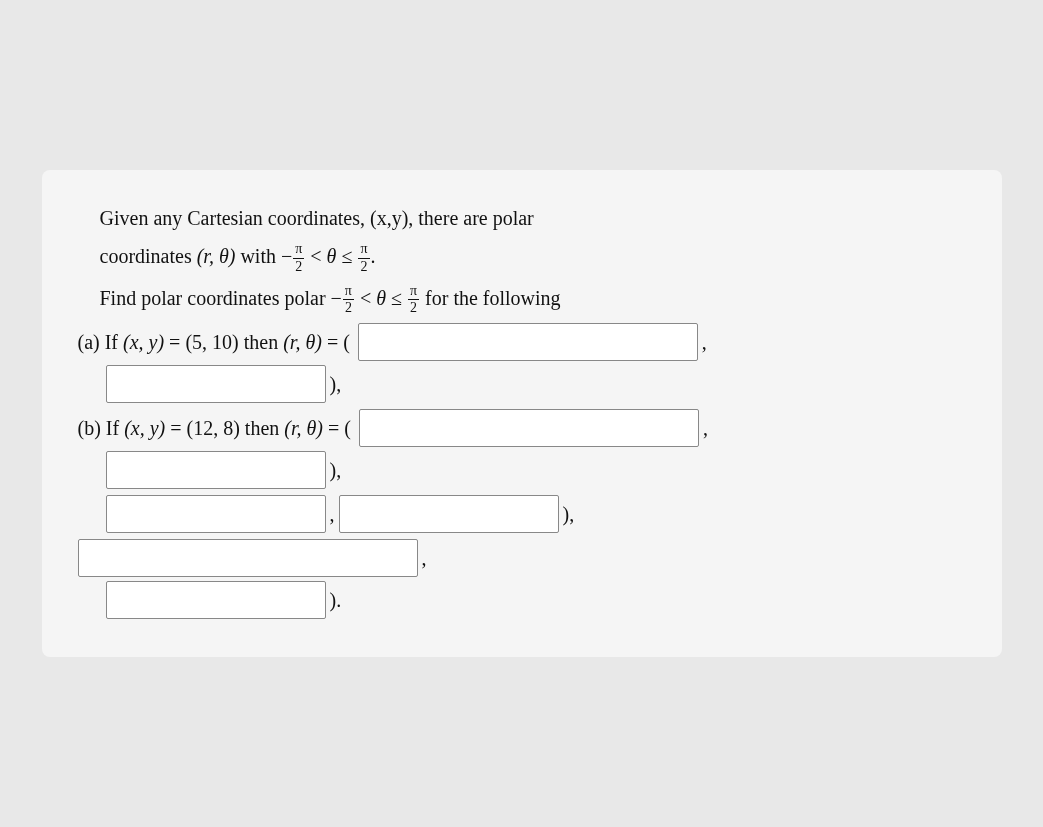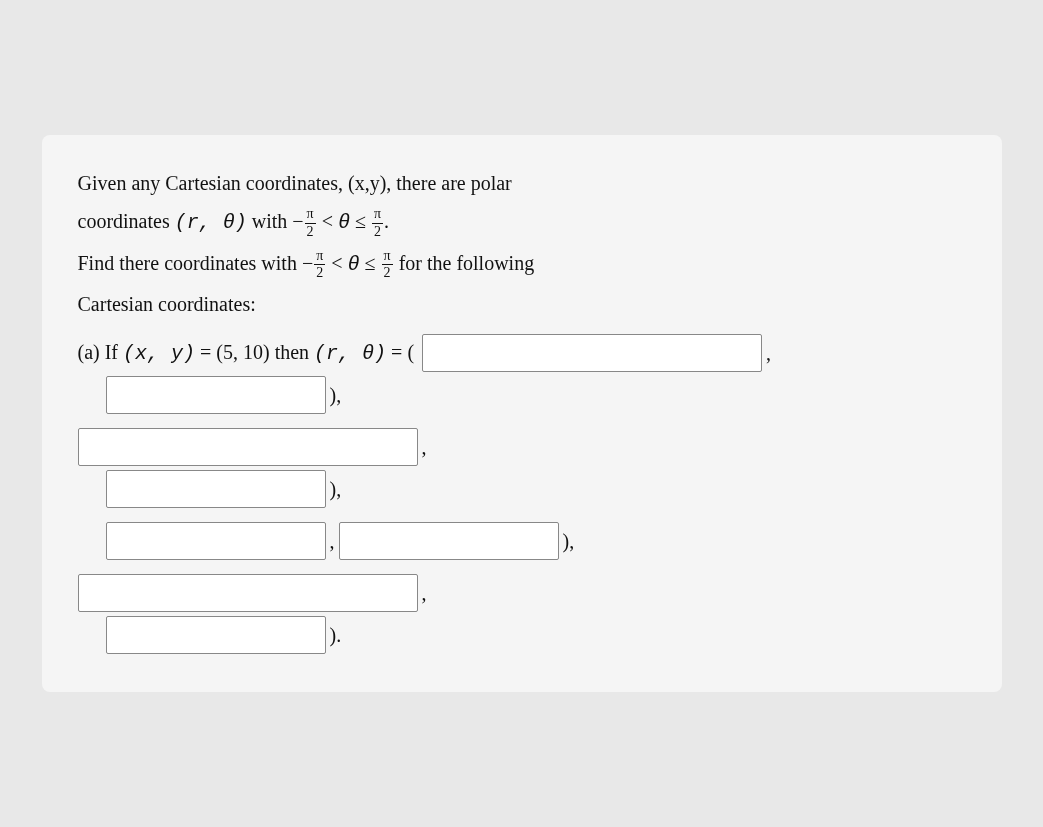--- a/index.html
+++ b/index.html
@@ -19,24 +19,25 @@
       border-radius: 8px;
       padding: 32px 36px;
       width: 960px;
       font-size: 20px;
       line-height: 1.6;
       color: #111;
     }
 
     .intro-text {
       margin-bottom: 6px;
+      margin-left: 22px;
     }
 
     .problem-block {
-      margin-top: 14px;
+      margin-top: 6px;
     }
 
     .problem-line {
       display: flex;
       align-items: center;
       flex-wrap: wrap;
       gap: 4px;
       margin-bottom: 4px;
     }
 
@@ -58,21 +59,21 @@
       display: flex;
       align-items: center;
       margin-left: 28px;
       margin-bottom: 6px;
       gap: 4px;
     }
 
     
     .math {
       font-style: italic;
-      font-family: Liberation Mono, monospace;
+      font-family: Liberation Serif, serif;
     }
 
     .frac {
       display: inline-flex;
       flex-direction: column;
       align-items: center;
       vertical-align: middle;
       font-size: 0.7em;
       margin: 0 1px;
     }
@@ -102,44 +103,44 @@
   <div class="intro-text">
     <span>coordinates <span class="math">(r, θ)</span> with −</span><span class="frac">
         <span class="num">π</span>
         <span class="den">2</span>
       </span><span> &lt; <span class="math">θ</span> ≤ </span><span class="frac">
         <span class="num">π</span>
         <span class="den">2</span>
       </span><span>.</span>
   </div>
   <div class="intro-text">
-    <span>Find there coordinates with −</span><span class="frac">
+    <span>Find polar coordinates polar −</span><span class="frac">
         <span class="num">π</span>
         <span class="den">2</span>
       </span><span> &lt; <span class="math">θ</span> ≤ </span><span class="frac">
         <span class="num">π</span>
         <span class="den">2</span>
       </span><span> for the following</span>
   </div>
-  <div class="intro-text">Cartesian coordinates:</div>
 
   <div class="problem-block">
     <div class="problem-line">
       <span class="problem-label">(a) If <span class="math">(x, y)</span> = (5, 10) then <span class="math">(r, θ)</span> = (</span>
       <input class="answer-box" type="text" style="">
       <span>,</span>
     </div>
     <div class="second-line">
       <input class="answer-box answer-box-sm" type="text" style="">
       <span>),</span>
     </div>
   </div>
 
   <div class="problem-block">
     <div class="problem-line">
+      <span class="problem-label">(b) If <span class="math">(x, y)</span> = (12, 8) then <span class="math">(r, θ)</span> = (</span>
       <input class="answer-box" type="text" style="">
       <span>,</span>
     </div>
     <div class="second-line">
       <input class="answer-box answer-box-sm" type="text" style="">
       <span>),</span>
     </div>
   </div>
 
   <div class="problem-block">

